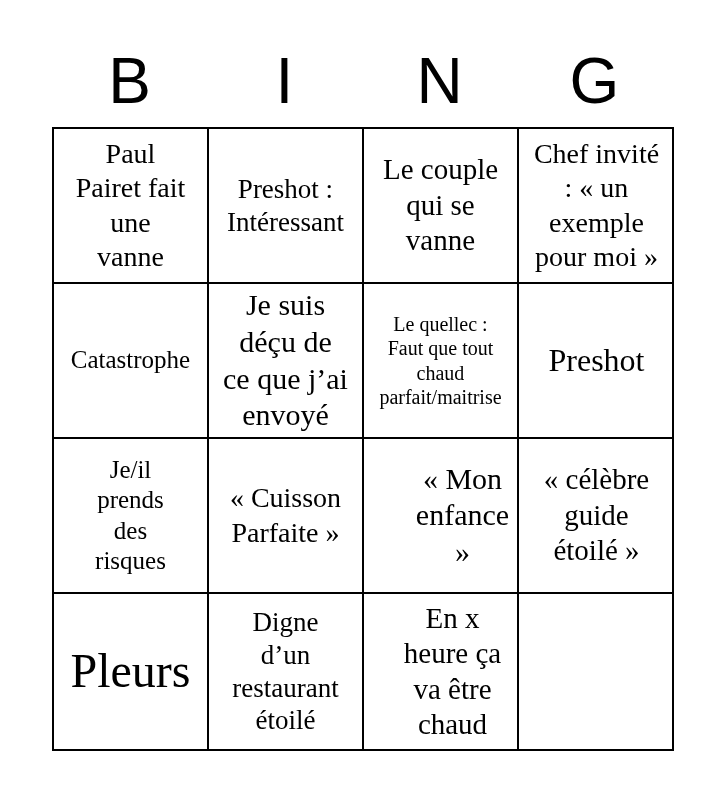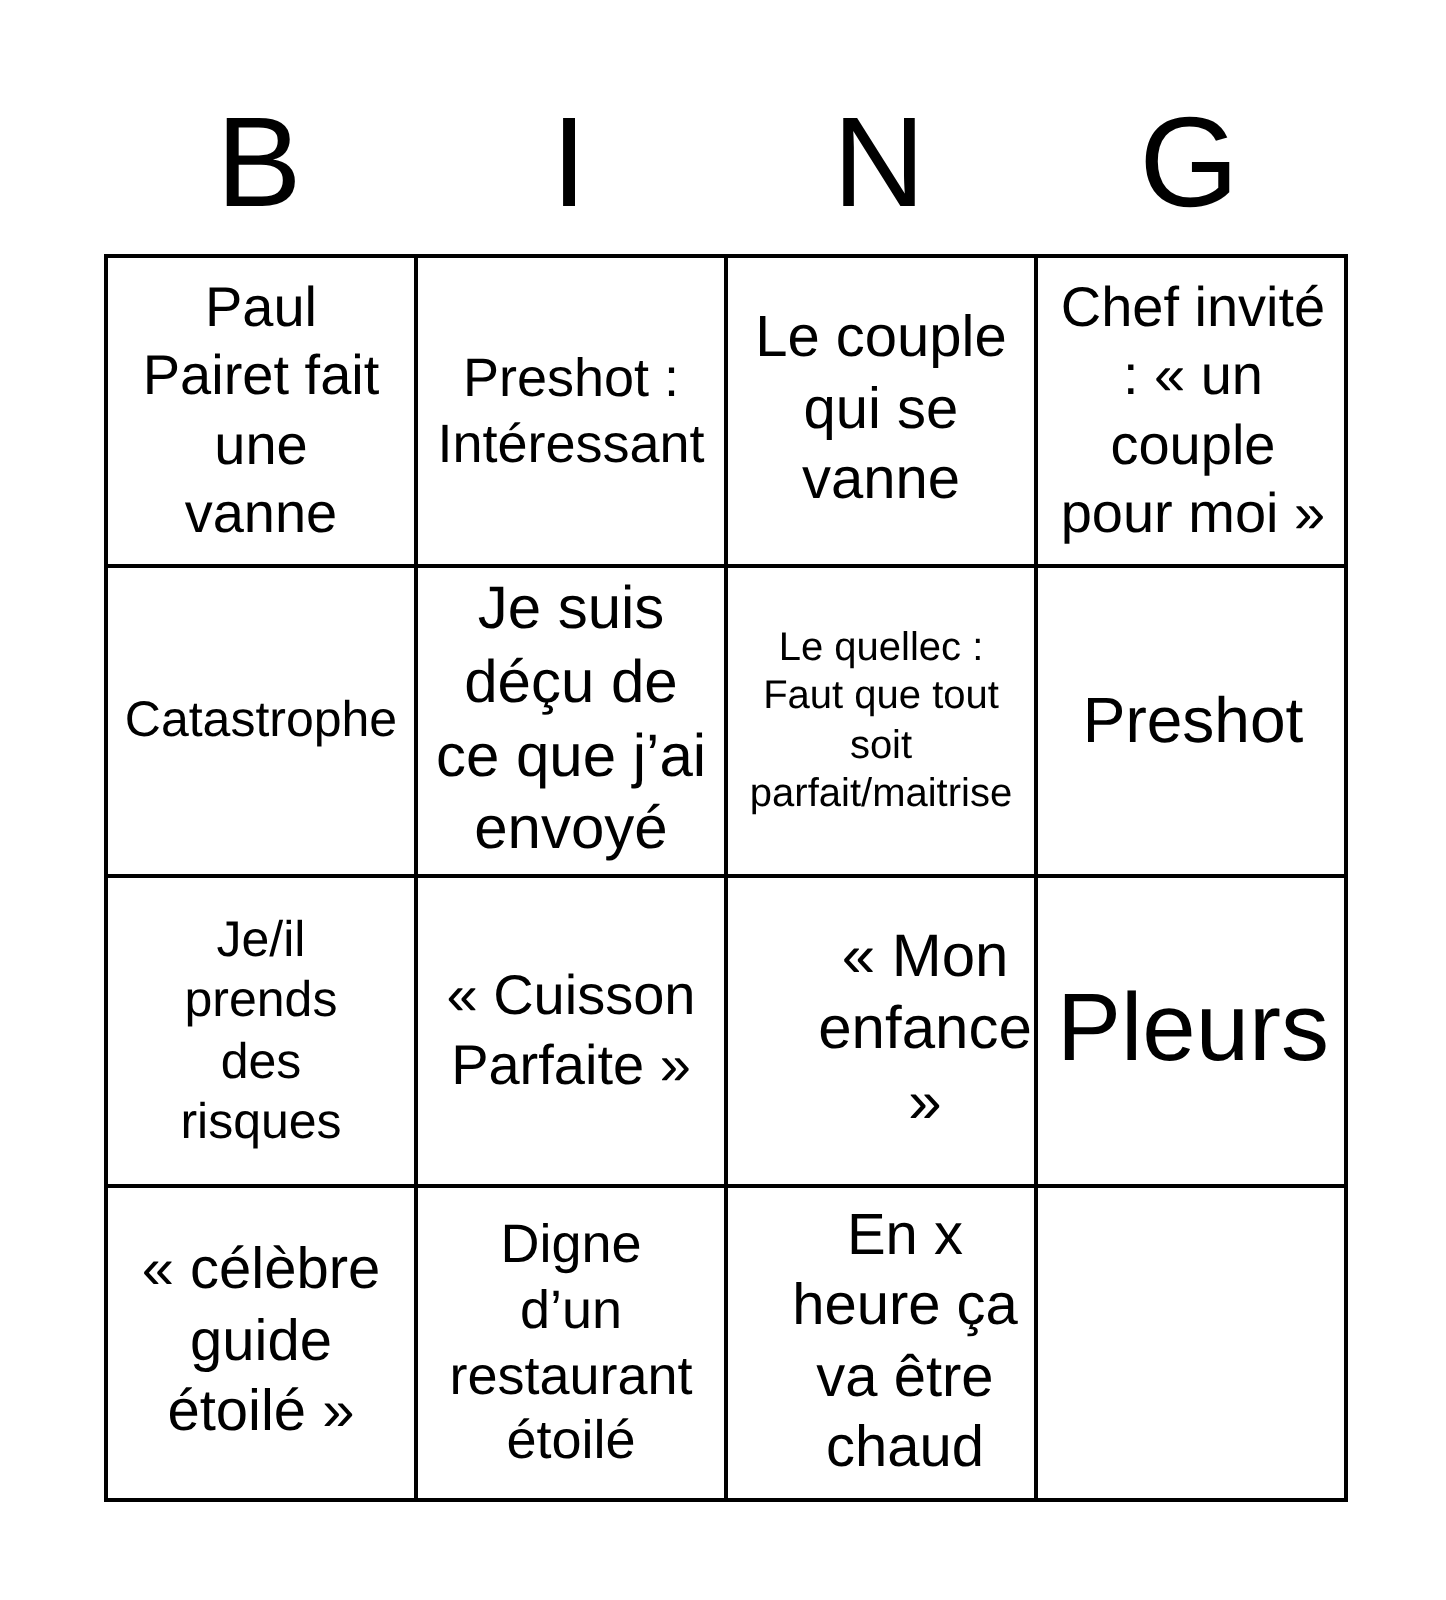--- a/index.html
+++ b/index.html
@@ -42,20 +42,21 @@
     border-bottom: 2px solid #000000;
     display: flex;
     align-items: center;
     justify-content: center;
     text-align: center;
     white-space: pre-line;
     line-height: 1.22;
     padding: 2px 4px;
     overflow: hidden;
     cursor: pointer;
+    font-family: Liberation Serif, serif;
   }
   .cell:nth-child(4n) { border-right: none; }
   .cell:nth-child(n+13) { border-bottom: none; }
 </style>
 </head>
 <body>
 
 <div class="card">
   <div class="header-row">
     <div class="header-letter">B</div>
@@ -68,44 +69,44 @@
 Pairet fait
 une
 vanne</div>
     <div class="cell" style="font-size: 27px;">Preshot :
 Intéressant</div>
     <div class="cell" style="font-size: 29px;">Le couple
 qui se
 vanne</div>
     <div class="cell" style="font-size: 28px;">Chef invité
 : « un
-couple
+exemple
 pour moi »</div>
     <div class="cell" style="font-size: 25px;">Catastrophe</div>
     <div class="cell" style="font-size: 30px;">Je suis
 déçu de
 ce que j’ai
 envoyé</div>
     <div class="cell" style="font-size: 20px;">Le quellec :
 Faut que tout
-soit
+chaud
 parfait/maitrise</div>
     <div class="cell" style="font-size: 32px;">Preshot</div>
     <div class="cell" style="font-size: 25px; text-align: center;">Je/il
 prends
 des
 risques</div>
     <div class="cell" style="font-size: 28px;">« Cuisson
 Parfaite »</div>
     <div class="cell" style="font-size: 30px; padding-left: 48px;">« Mon
 enfance »</div>
-    <div class="cell" style="font-size: 48px;">Pleurs</div>
     <div class="cell" style="font-size: 29px;">« célèbre
 guide
 étoilé »</div>
+    <div class="cell" style="font-size: 48px;">Pleurs</div>
     <div class="cell" style="font-size: 27px;">Digne
 d’un
 restaurant
 étoilé</div>
     <div class="cell" style="font-size: 29px; padding-left: 28px;">En x
 heure ça
 va être
 chaud</div>
   </div>
 </div>

